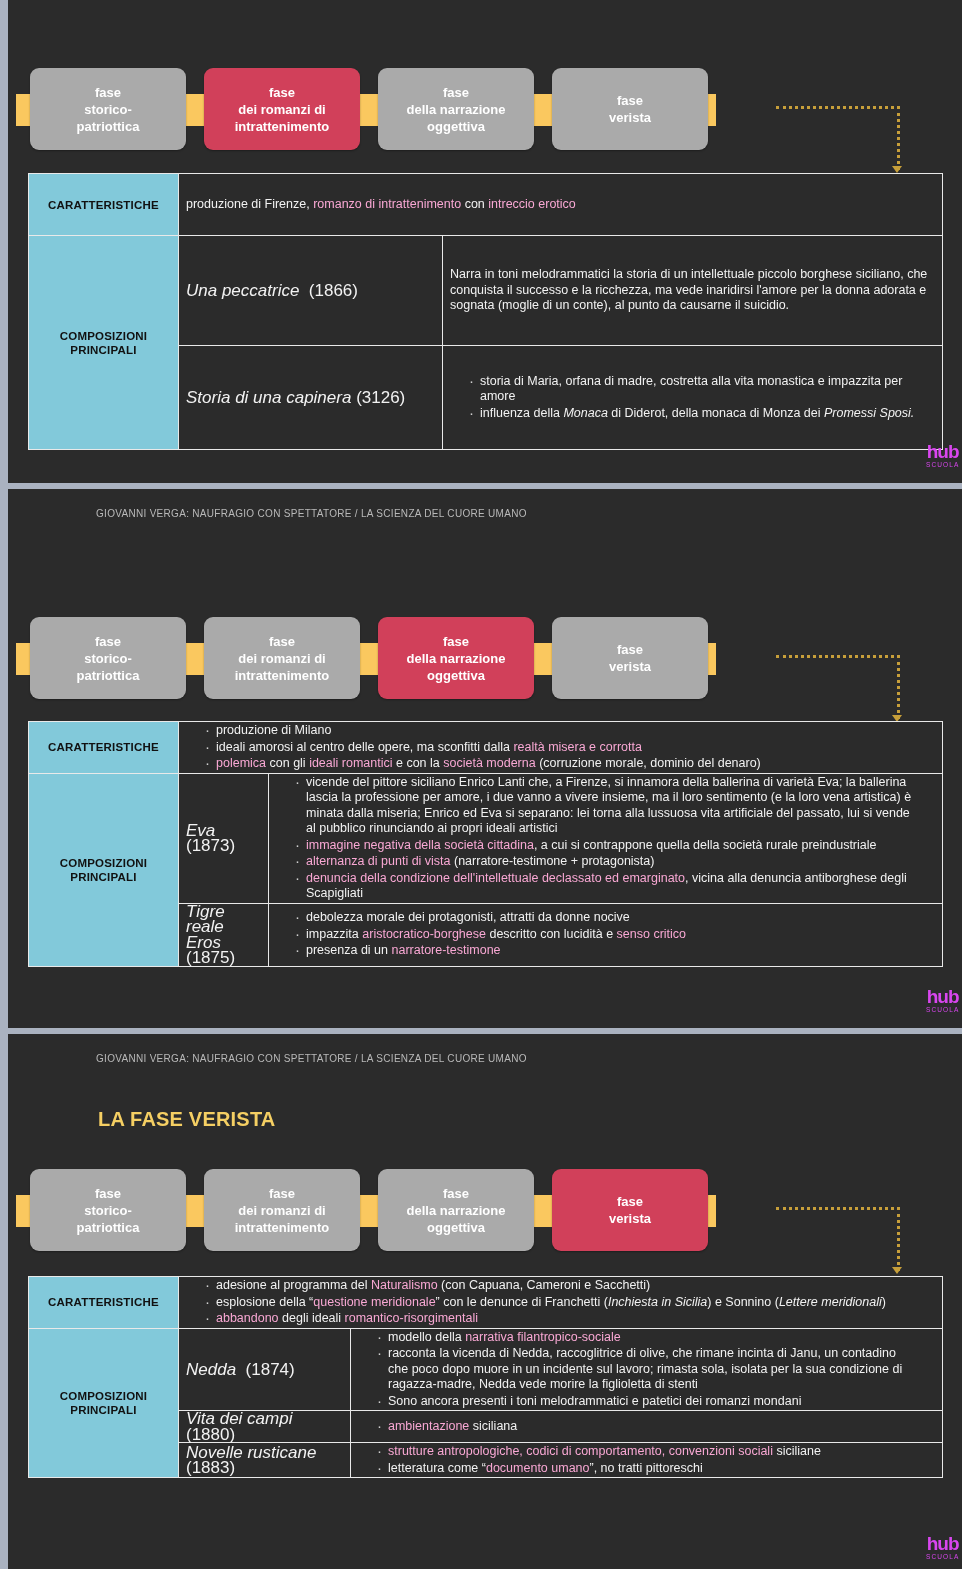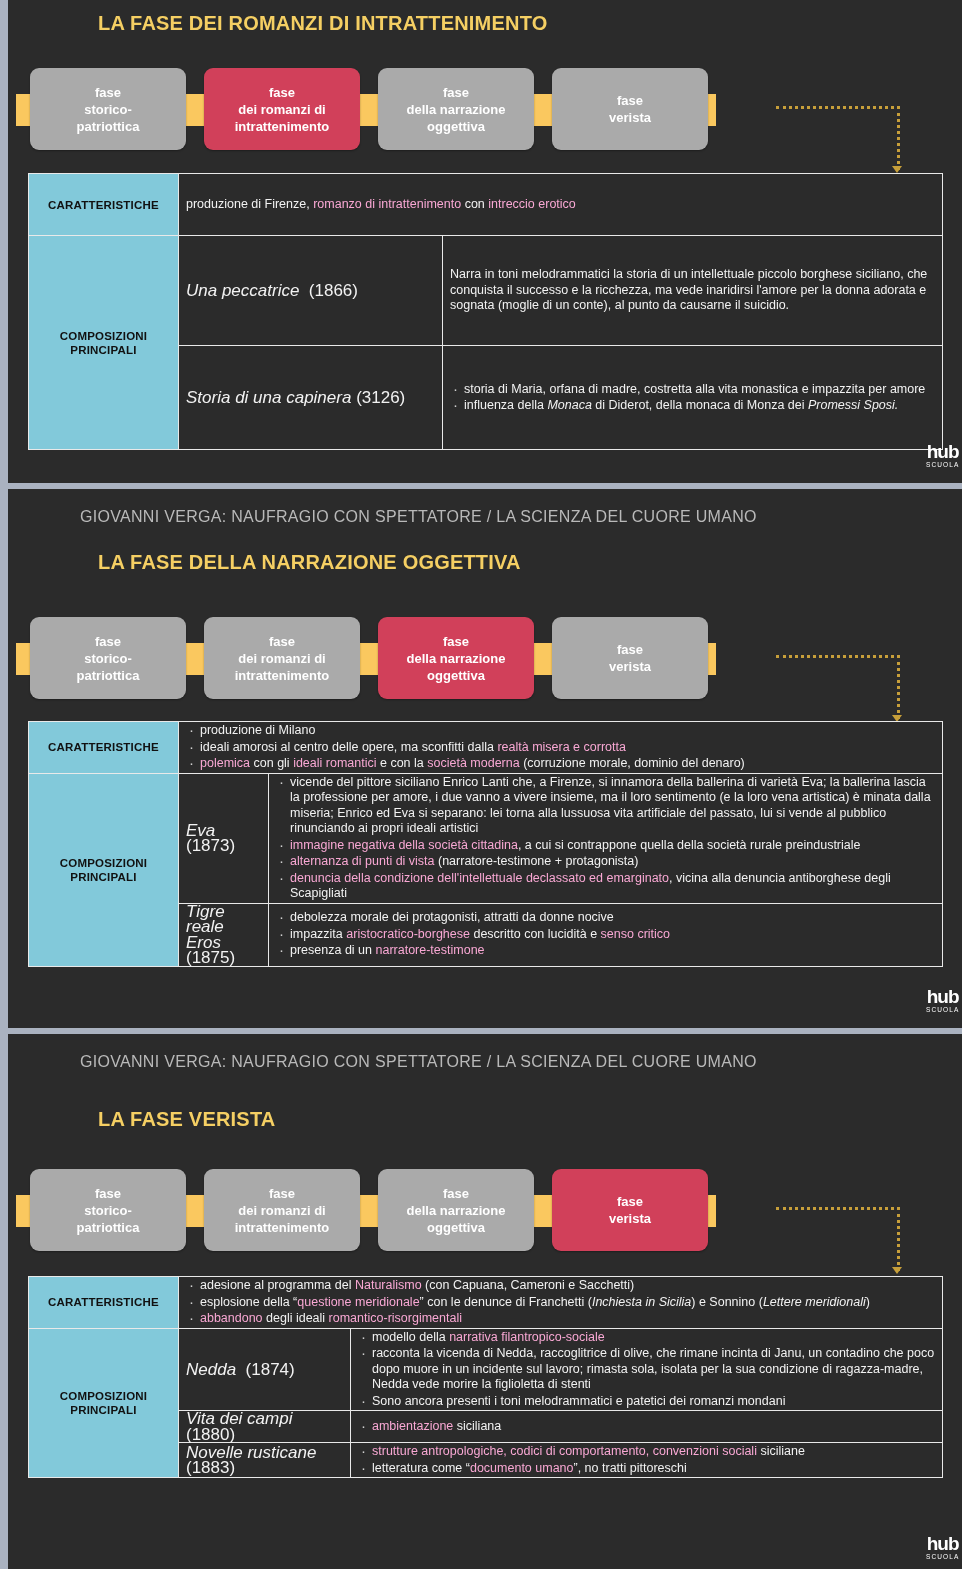--- a/index.html
+++ b/index.html
@@ -22,23 +22,23 @@
     width:954px;
     background:#2b2b2b;
     overflow:hidden;
   }
   #slide1{ top:0px;   height:483px; }
   #slide2{ top:489px; height:539px; }
   #slide3{ top:1034px;height:535px; }
 
   .breadcrumb{
     position:absolute;
-    left:72px;
+    left:88px;
     color:#b9b9b9;
-    font-size:16px;
+    font-size:10px;
     letter-spacing:.3px;
     white-space:nowrap;
   }
   .slide-title{
     position:absolute;
     left:90px;
     color:#f5cf63;
     font-size:20px;
     font-weight:bold;
     letter-spacing:.2px;
@@ -134,50 +134,49 @@
     font-size:17px;
     vertical-align:middle;
   }
   td.work .yr{ font-style:normal; }
   td.body{ vertical-align:middle; }
 
   ul.bl{ list-style:none; }
   ul.bl li{
     position:relative;
     padding-left:14px;
-    margin:1px 0;
+    margin:1px 16px;
   }
   ul.bl li:before{
     content:"\00B7";
     position:absolute;
     left:3px; top:-1px;
     color:#cfcfcf;
     font-size:15px;
     line-height:16px;
   }
   .hl{ color:#f9a8d4; }
   .it{ font-style:italic; }
 
   
   .hub{
     position:absolute;
-    color:#ffffff;
+    color:#d946ef;
     text-align:center;
     line-height:1;
   }
   .hub .mark{ font-size:19px; font-weight:bold; letter-spacing:-1px; }
   .hub .sub{ font-size:6.5px; letter-spacing:1.1px; margin-top:1px; }
 </style>
 </head>
 <body>
 
 <div class="page">
 
   <div class="slide" id="slide1">
-    <div class="slide-title" style="top:12px;">LA FASE DEI ROMANZI DI INTRATTENIMENTO</div>
 
     <div class="phasebar" style="top:68px;">
       <div class="rail"></div>
       <div class="phase p0">
         <div><span>fase</span><br>
         <span>storico-</span><br>
         <span>patriottica</span></div>
       </div>
       <div class="phase p1 active">
         <div><span>fase</span><br>
@@ -241,21 +240,20 @@
       </table>
 
     <div class="hub" style="left:918px; top:442px;">
       <div class="mark">hub</div>
       <div class="sub">SCUOLA</div>
     </div>
   </div>
 
   <div class="slide" id="slide2">
     <div class="breadcrumb" style="top:19px;">GIOVANNI VERGA: NAUFRAGIO CON SPETTATORE / LA SCIENZA DEL CUORE UMANO</div>
-    <div class="slide-title" style="top:62px;">LA FASE DELLA NARRAZIONE OGGETTIVA</div>
 
     <div class="phasebar" style="top:128px;">
       <div class="rail"></div>
       <div class="phase p0">
         <div><span>fase</span><br>
         <span>storico-</span><br>
         <span>patriottica</span></div>
       </div>
       <div class="phase p1">
         <div><span>fase</span><br>

